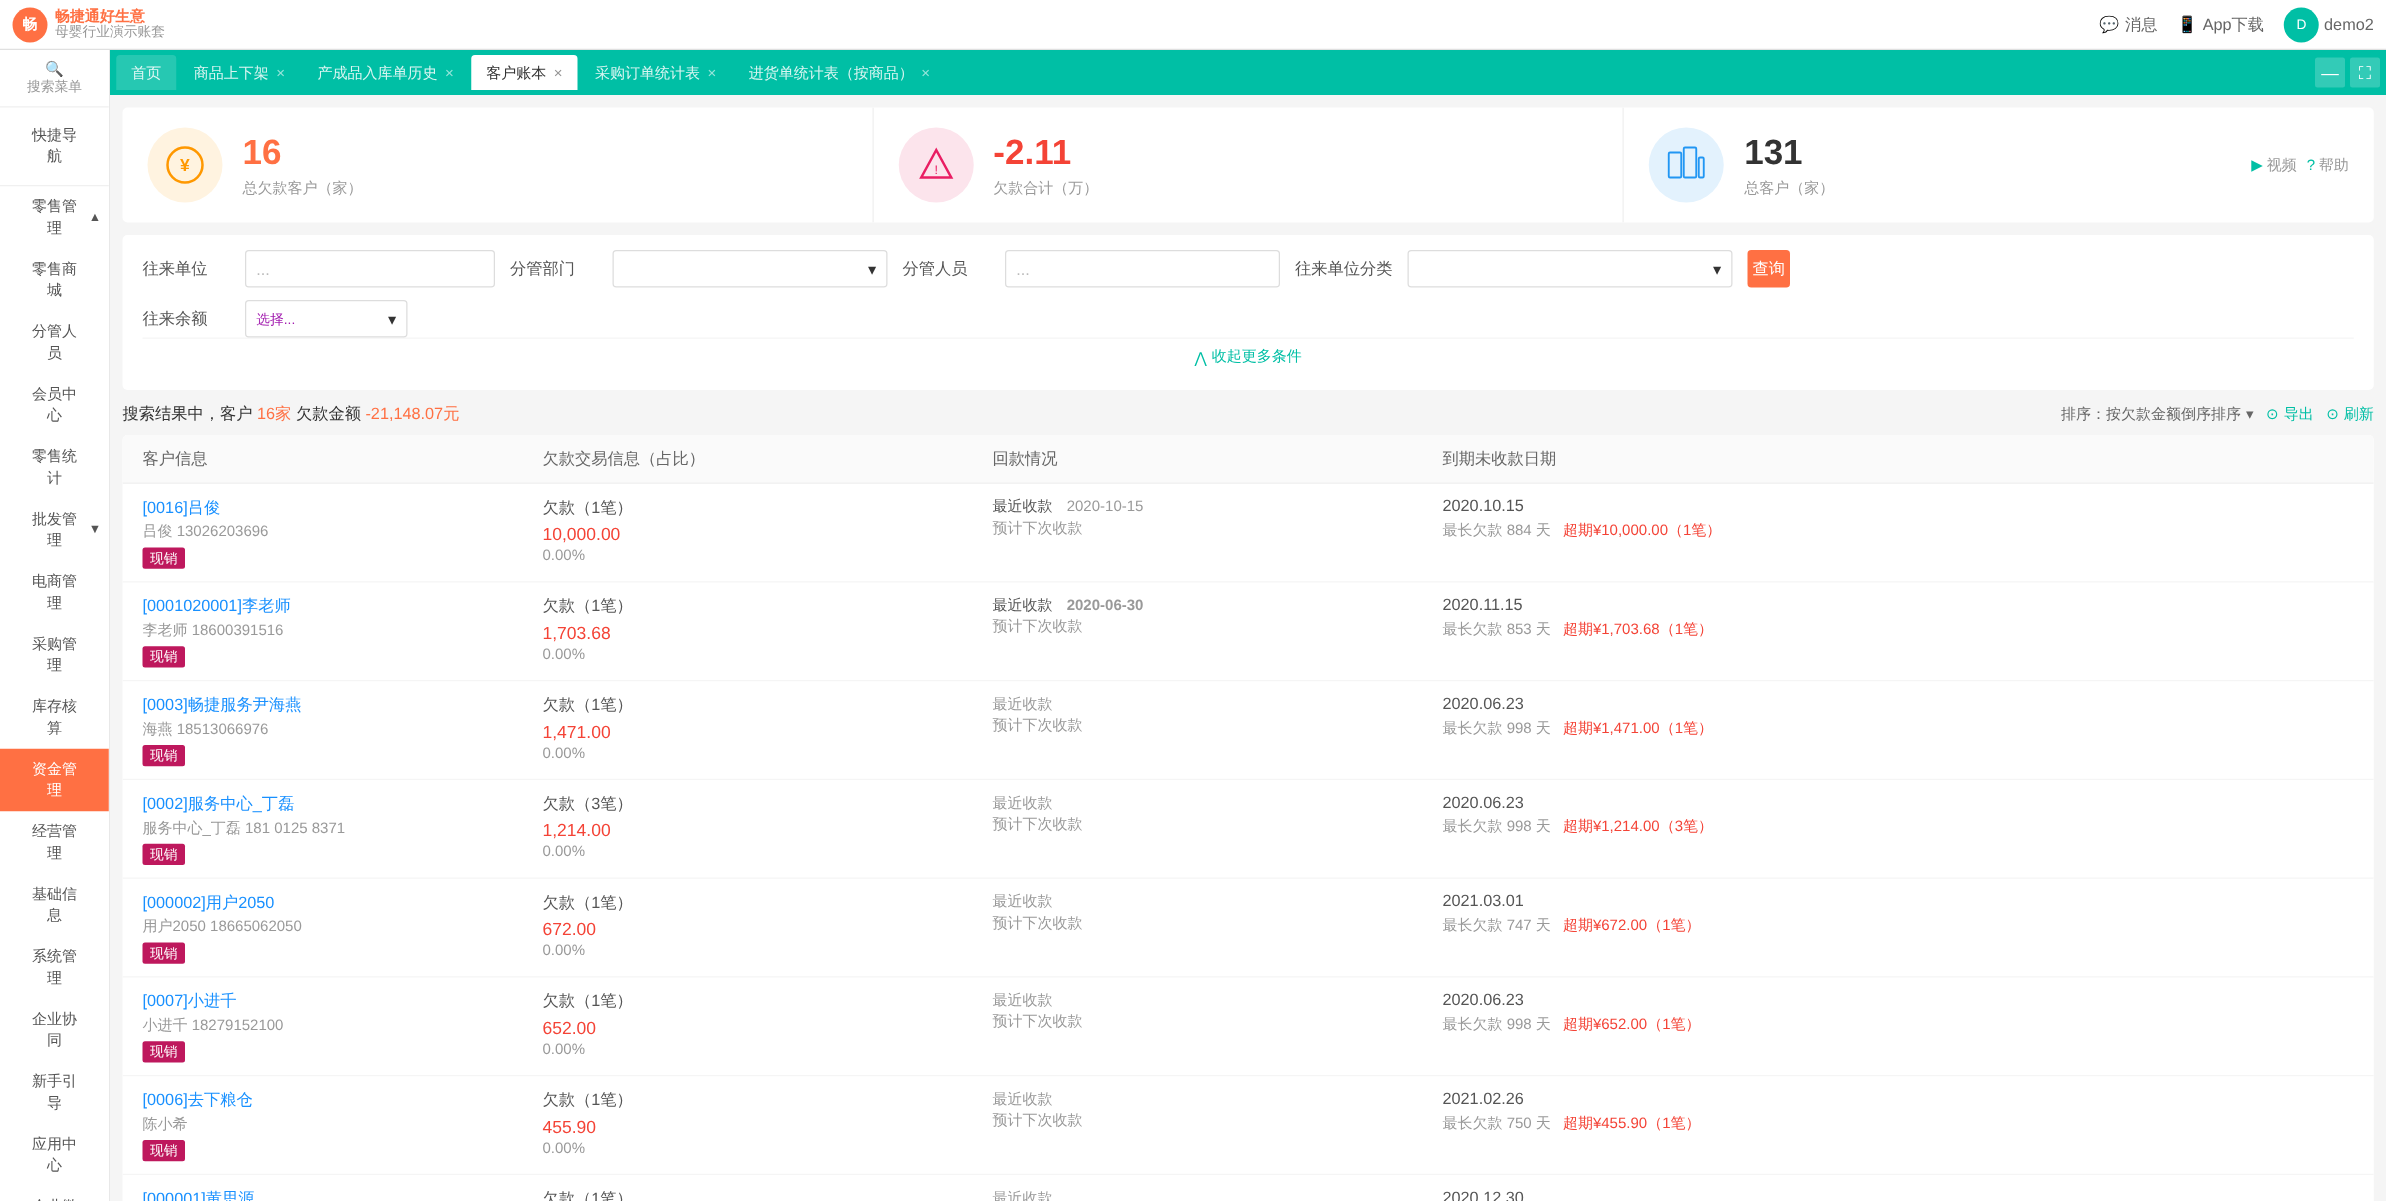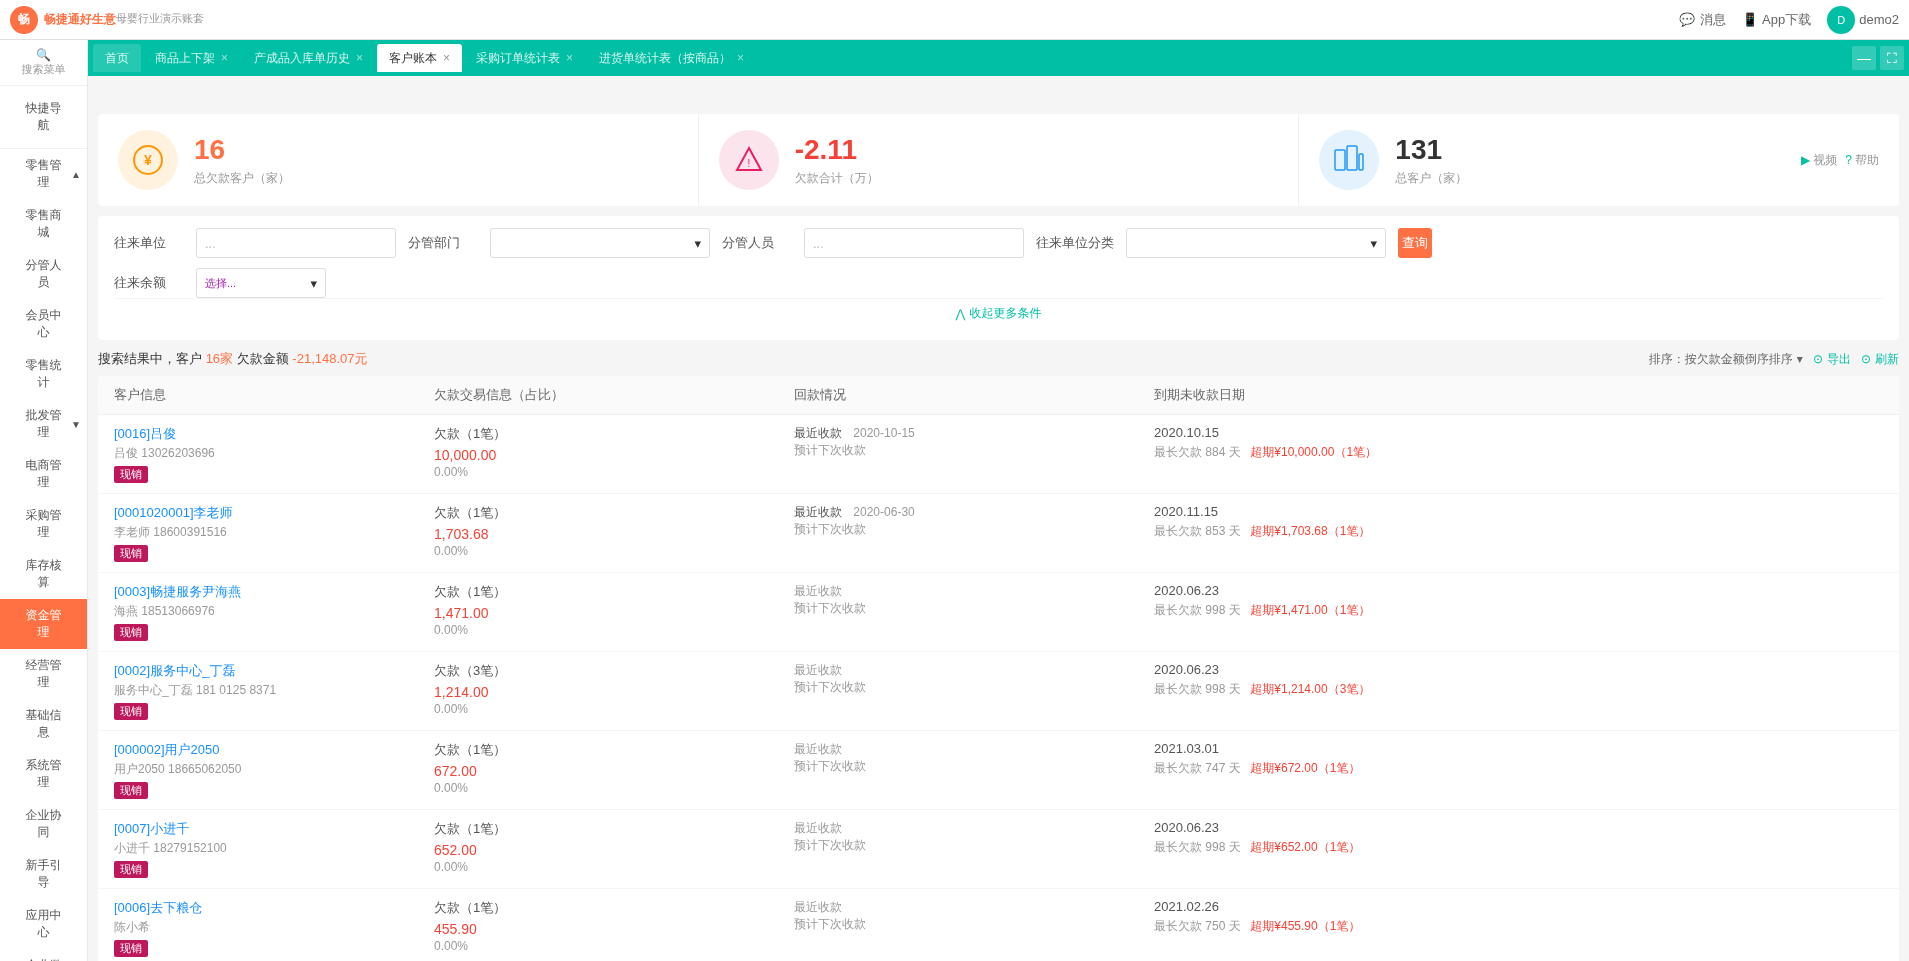--- a/index.html
+++ b/index.html
@@ -3,21 +3,21 @@
   <meta charset="utf-8">
   <style>
     * { box-sizing: border-box; margin: 0; padding: 0; font-family: 'Microsoft YaHei', Arial, sans-serif; }
     body { background: #f5f5f5; font-size: 13px; color: #333; }
 
     
     .app-container { display: flex; flex-direction: column; height: 961px; overflow: hidden; }
     .top-bar { background: #fff; display: flex; align-items: center; height: 40px; border-bottom: 1px solid #e0e0e0; padding: 0 10px; }
     .main-layout { display: flex; flex: 1; overflow: hidden; }
     .sidebar { width: 88px; background: #fff; border-right: 1px solid #e8e8e8; display: flex; flex-direction: column; overflow-y: auto; }
-    .content-area { flex: 1; display: flex; flex-direction: column; overflow: hidden; gap: 28px; }
+    .content-area { flex: 1; display: flex; flex-direction: column; overflow: hidden; }
     .tab-bar { background: #00bfa5; display: flex; align-items: center; height: 36px; padding: 0 5px; }
     .main-content { flex: 1; overflow-y: auto; background: #f5f5f5; padding: 10px; }
 
     
     .logo-area { display: flex; align-items: center; gap: 6px; margin-right: 20px; }
     .logo-icon { width: 28px; height: 28px; background: #ff7043; border-radius: 50%; display: flex; align-items: center; justify-content: center; color: #fff; font-size: 12px; font-weight: bold; }
     .top-right { margin-left: auto; display: flex; align-items: center; gap: 16px; font-size: 13px; color: #666; cursor: pointer; }
     .top-right .avatar { width: 28px; height: 28px; background: #00bfa5; border-radius: 50%; display: flex; align-items: center; justify-content: center; color: #fff; font-size: 11px; }
     .sidebar-search { padding: 8px 6px; font-size: 12px; color: #666; cursor: pointer; border-bottom: 1px solid #f0f0f0; text-align: center; }
     .sidebar-item { padding: 8px 22px; text-align: center; font-size: 12px; color: #555; cursor: pointer; position: relative; }
@@ -81,21 +81,21 @@
     .overdue-days { color: #999; font-size: 12px; }
   </style>
 </head>
 <body>
 
 <div class="app-container">
 
   <div class="top-bar">
     <div class="logo-area">
       <div class="logo-icon">畅</div>
-      <div style="display:flex;line-height:1.2">
+      <div style="display:flex;flex-direction:column;line-height:1.2">
         <span style="font-size:12px;color:#ff7043;font-weight:bold;">畅捷通好生意</span>
         <span style="font-size:11px;color:#999;">母婴行业演示账套</span>
       </div>
     </div>
     <div class="top-right">
       <div style="display:flex;align-items:center;gap:4px;">
         <span>💬</span>
         <span>消息</span>
       </div>
       <div style="display:flex;align-items:center;gap:4px;">
@@ -363,21 +363,21 @@
               <span class="tag">现销</span>
             </div>
             <div>
               <div class="debt-count">欠款（1笔）</div>
               <div class="debt-amount">1,703.68</div>
               <div class="debt-percent">0.00%</div>
             </div>
             <div>
               <div class="recovery-date">
                 <span class="recovery-label">最近收款</span>
-                <span style="margin-left:8px;">2020-06-30</span>
+                <span style="margin-left:8px;font-weight:bold;">2020-06-30</span>
               </div>
               <div class="recovery-date">预计下次收款</div>
             </div>
             <div>
               <div class="overdue-date">2020.11.15</div>
               <div>
                 <span class="overdue-days">最长欠款 853 天</span>
                 <span class="overdue-link" style="margin-left:6px;">超期¥1,703.68（1笔）</span>
               </div>
             </div>

